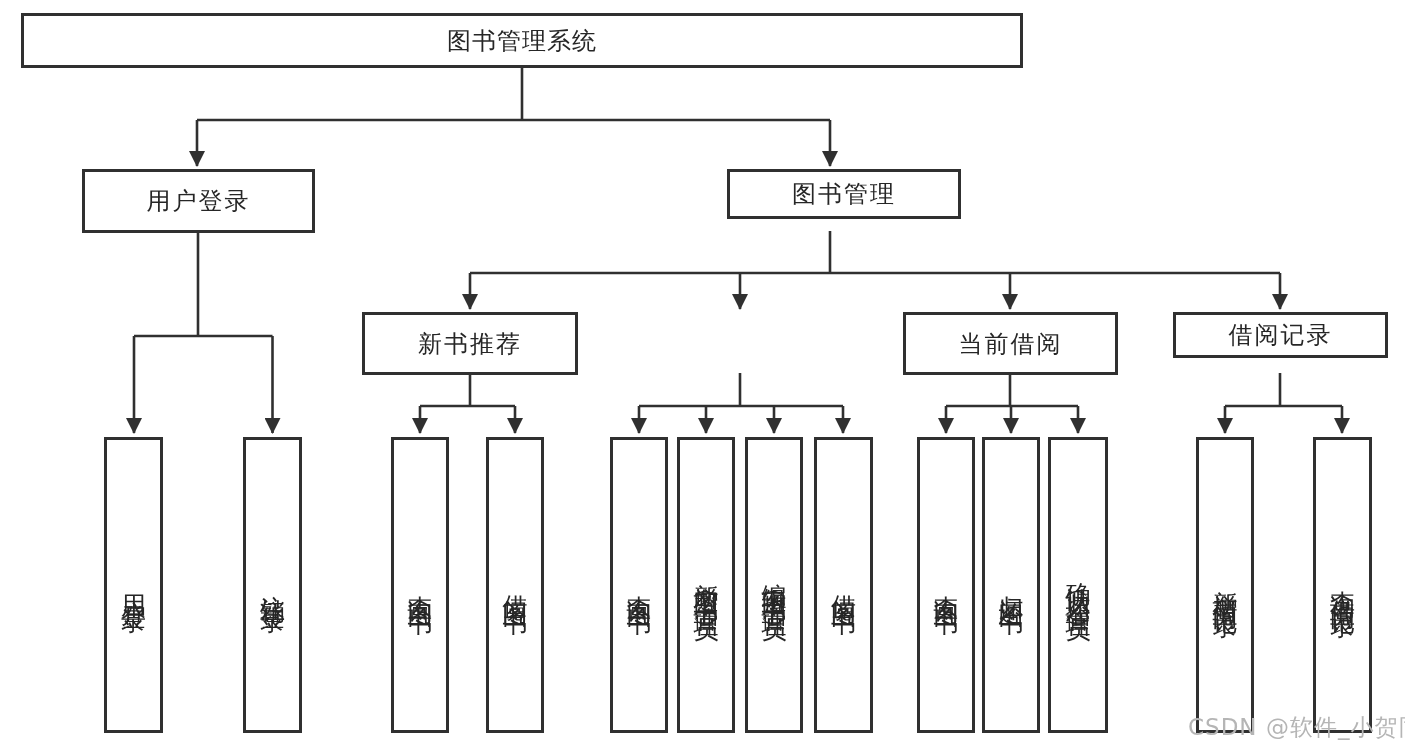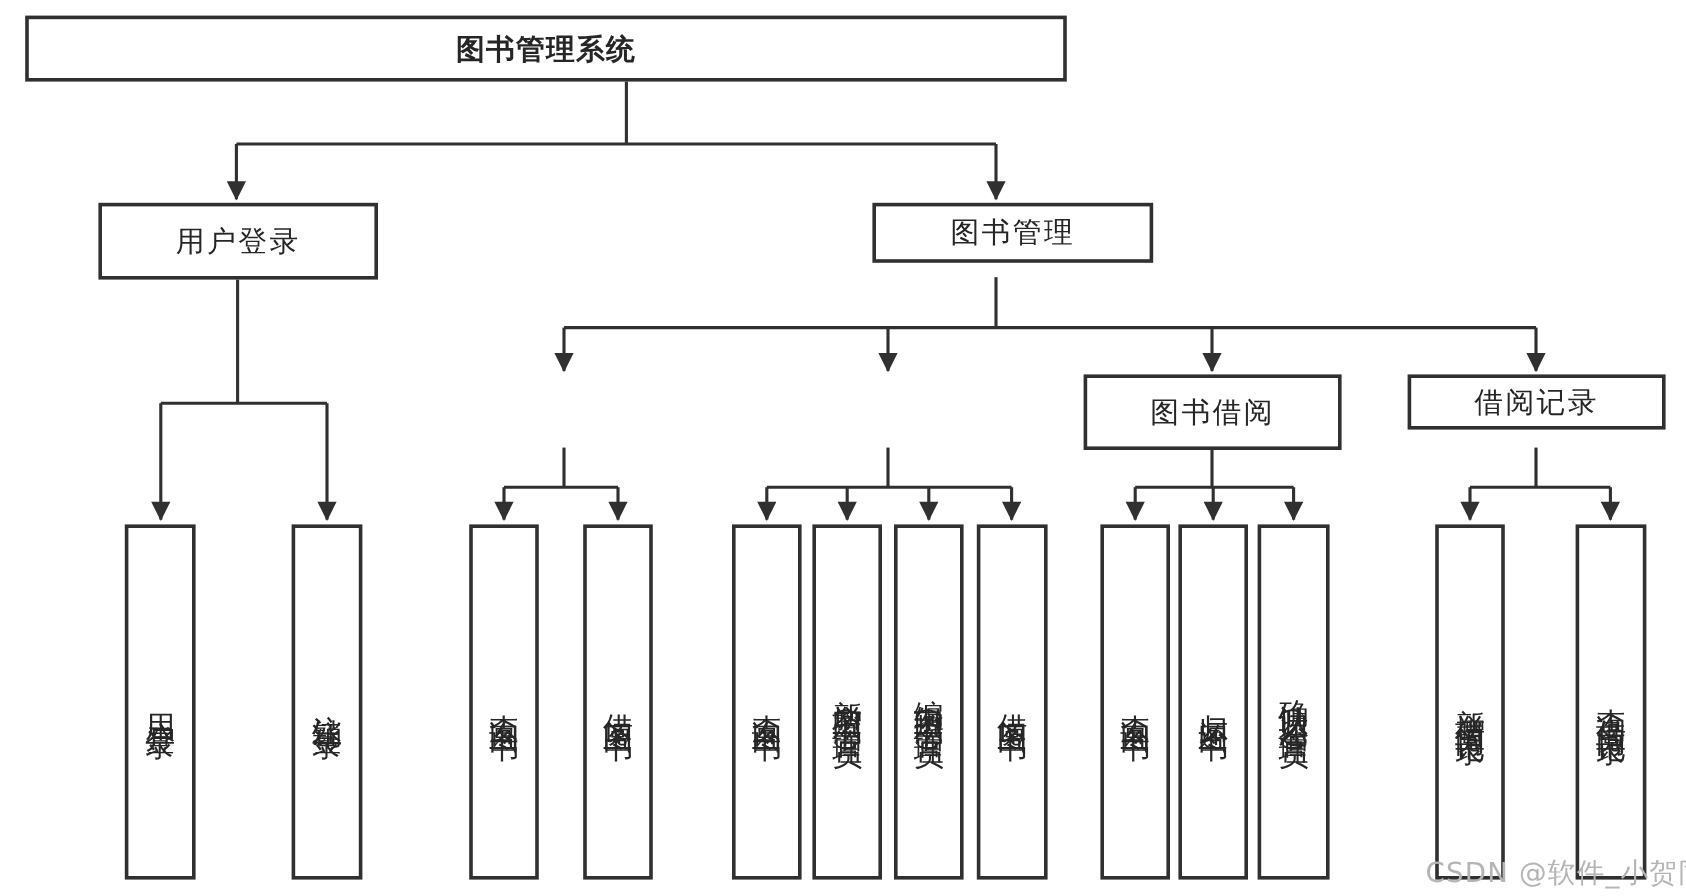--- a/index.html
+++ b/index.html
@@ -100,26 +100,27 @@
       <path d="M774 406 V433" marker-end="url(#arrow)"></path>
       <path d="M843 406 V433" marker-end="url(#arrow)"></path>
       <path d="M946 406 V433" marker-end="url(#arrow)"></path>
       <path d="M1011 406 V433" marker-end="url(#arrow)"></path>
       <path d="M1078 406 V433" marker-end="url(#arrow)"></path>
       <path d="M1225 406 V433" marker-end="url(#arrow)"></path>
       <path d="M1342 406 V433" marker-end="url(#arrow)"></path>
     </g>
   </svg>
 
-  <div class="hbox root-label" style="left:21px; top:13px; width:868px; height:55px;font-weight:bold;">图书管理系统</div>
+  <div class="hbox root-label" style="left:21px; top:13px; width:1002px; height:55px;">图书管理系统</div>
 
   <div class="hbox" style="left:82px; top:169px; width:233px; height:64px;">用户登录</div>
   <div class="hbox" style="left:727px; top:169px; width:234px; height:50px;">图书管理</div>
 
-  <div class="hbox" style="left:903px; top:312px; width:215px; height:63px;">图书借阅</div>
+  <div class="hbox" style="left:362px; top:312px; width:216px; height:63px;">新书推荐</div>
+  <div class="hbox" style="left:903px; top:312px; width:215px; height:63px;">当前借阅</div>
   <div class="hbox" style="left:1173px; top:312px; width:215px; height:46px;">借阅记录</div>
 
   <div class="vbox" style="left:104px; top:437px; width:59px; height:296px;">
     <span>用户登录</span>
     </div>
   <div class="vbox" style="left:243px; top:437px; width:59px; height:296px;">
     <span>注销登录</span>
     </div>
 
   <div class="vbox" style="left:391px; top:437px; width:58px; height:296px;">

